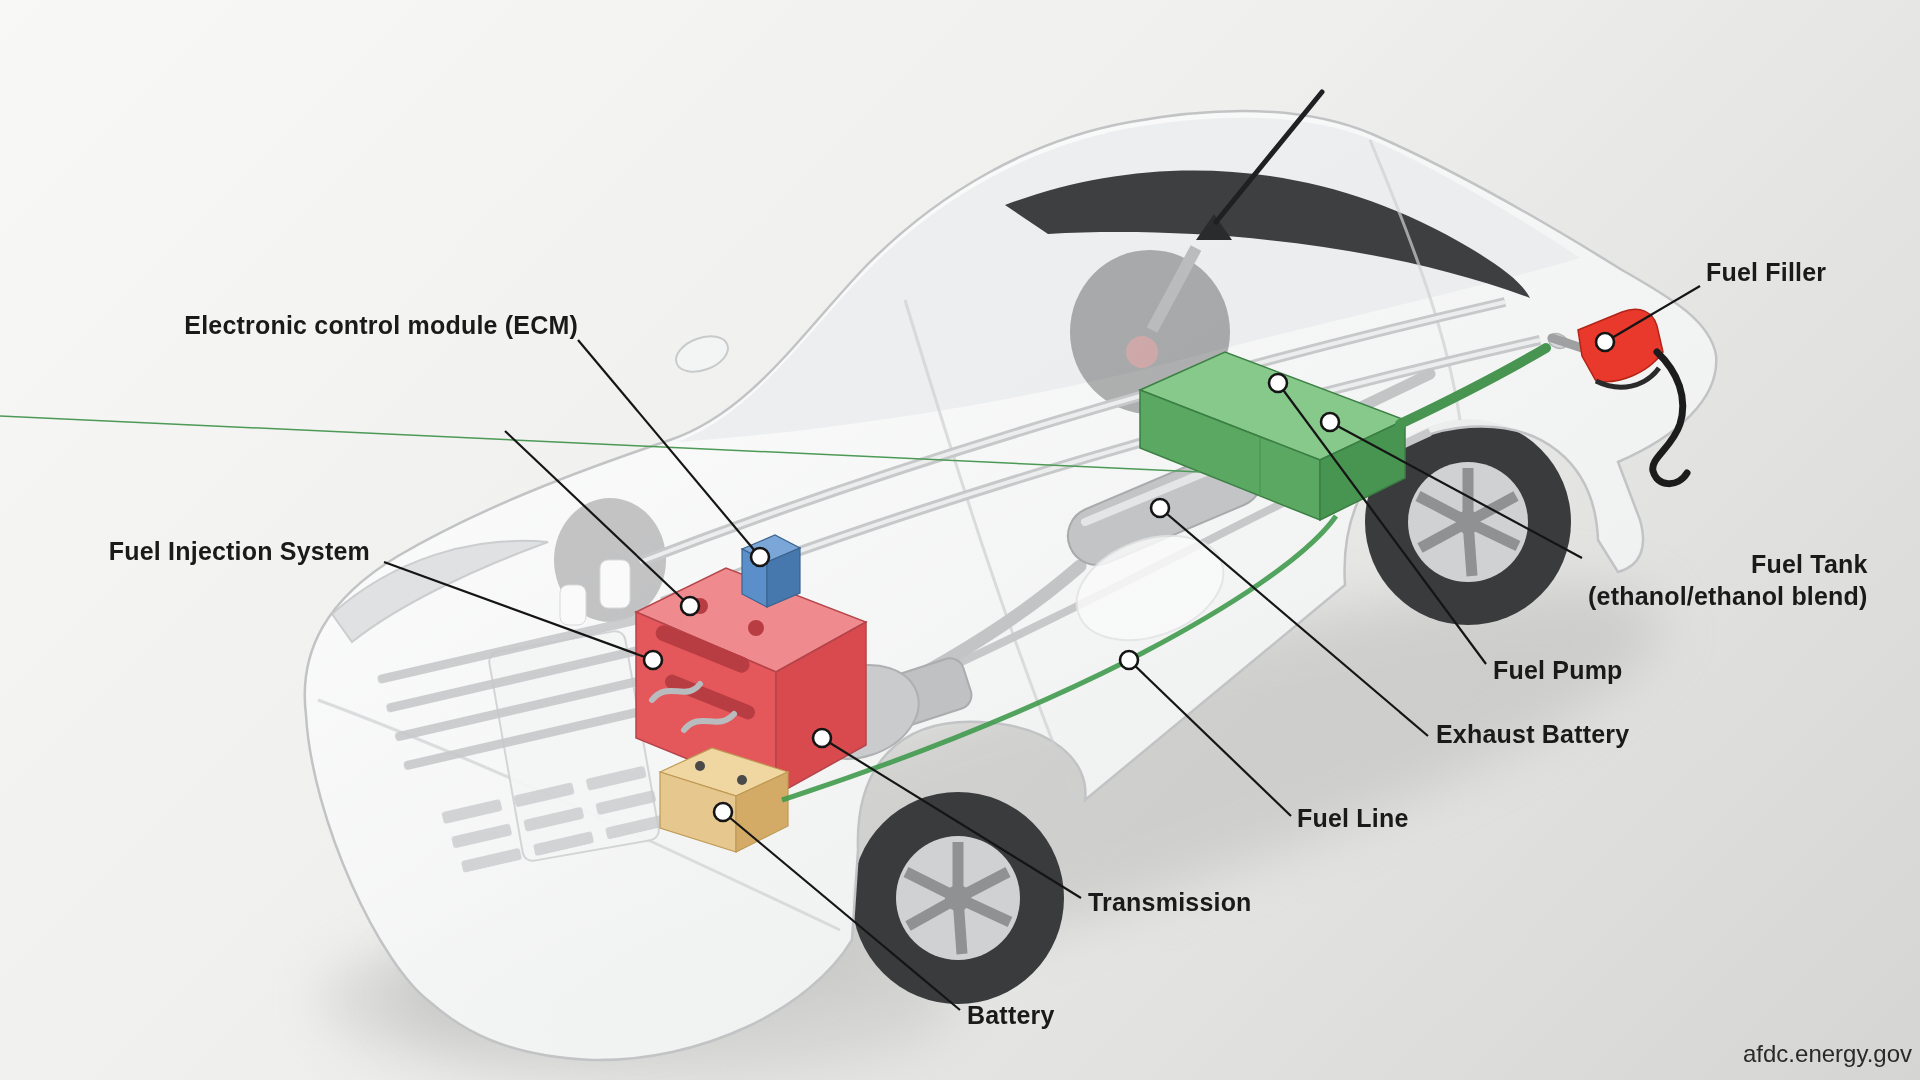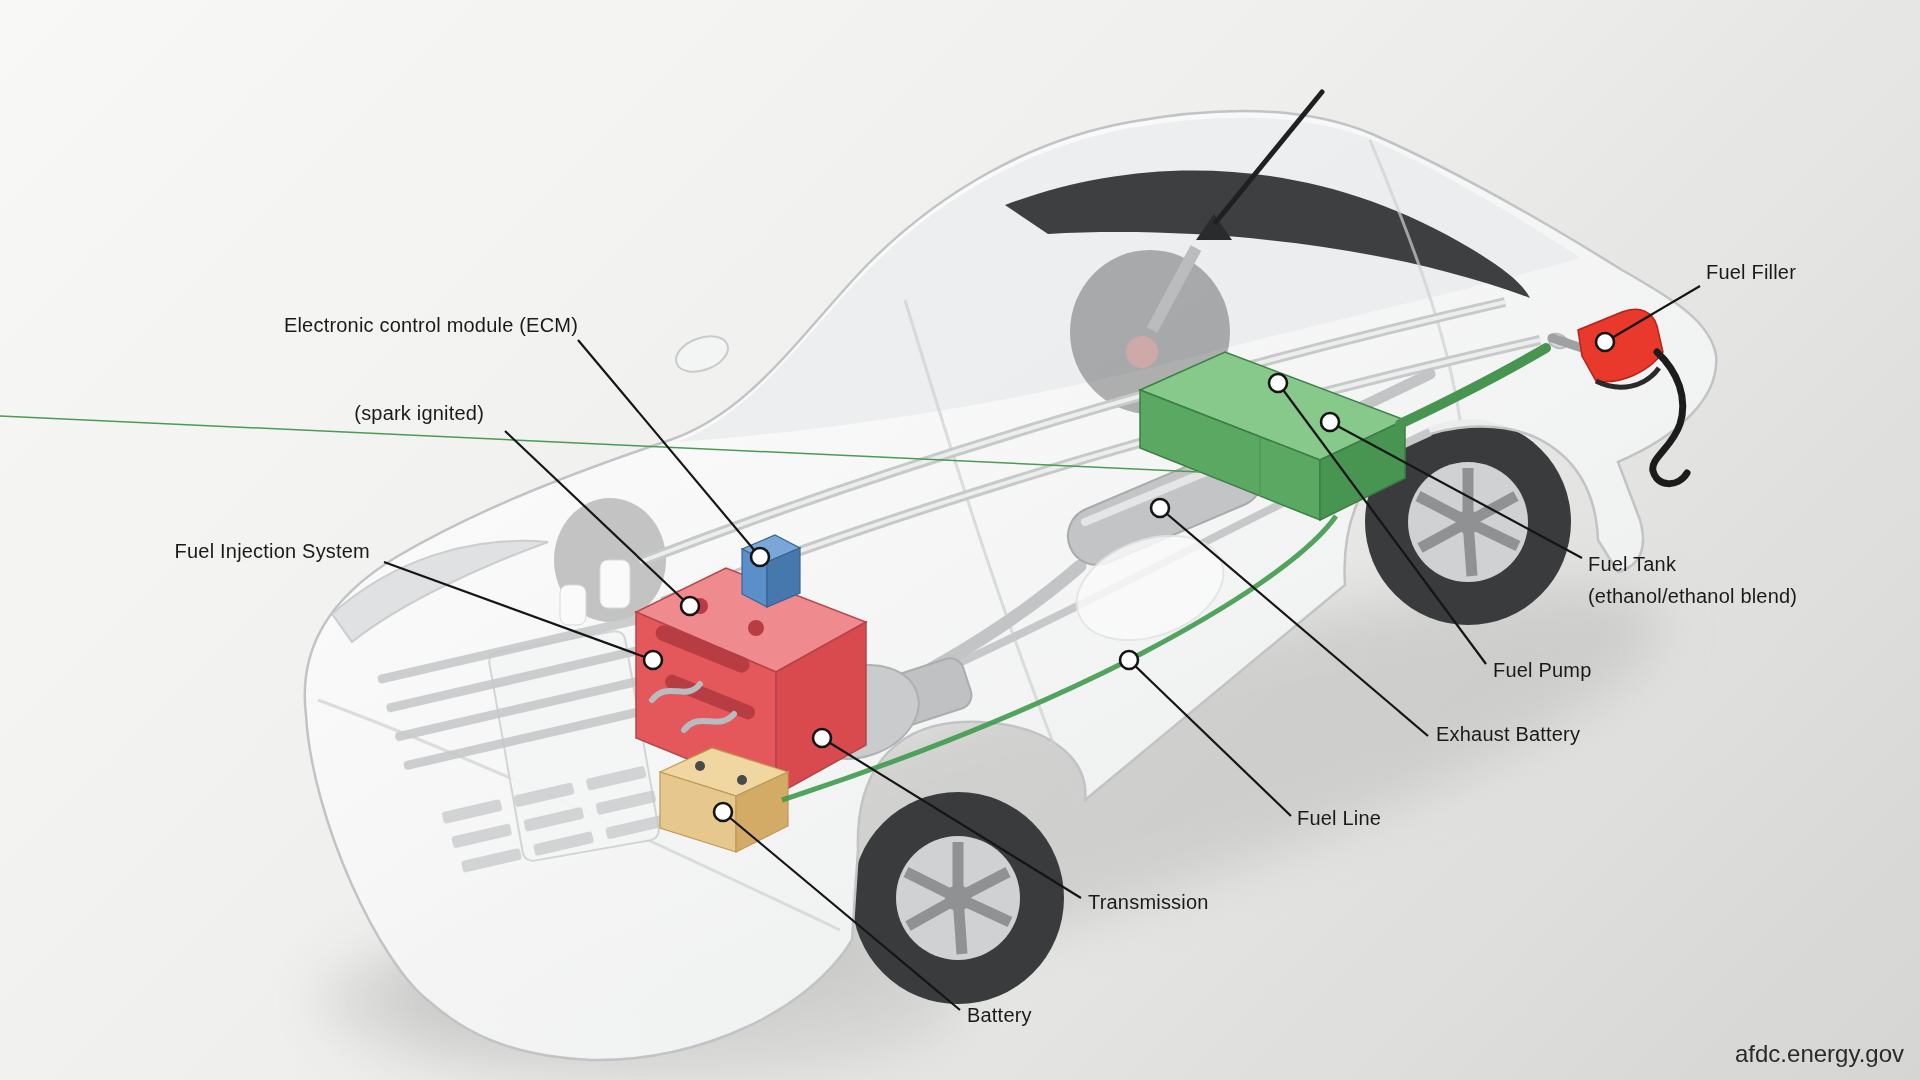--- a/index.html
+++ b/index.html
@@ -4,26 +4,26 @@
 <style>
   html,body{margin:0;padding:0;background:#e9e9e8;}
   .stage{
     position:relative;width:1920px;height:1080px;overflow:hidden;
     background:linear-gradient(135deg,var(--background-top,#f8f8f7) 0%,var(--background-mid,#efefee) 45%,var(--background-bottom,#d6d6d5) 100%);
     font-family:"Liberation Sans",sans-serif;
   }
   .stage svg{position:absolute;left:0;top:0;}
   .label{
     position:absolute;color:var(--label-text,#1a1a1a);
-    font-size:20px;line-height:31px;letter-spacing:0.2px;white-space:nowrap;
+    font-size:25px;line-height:31px;letter-spacing:0.2px;white-space:nowrap;font-weight:bold;
   }
   .label span{display:block;}
   .label.right{text-align:right;}
   .source{
-    position:absolute;top:1040px;right:16px;
+    position:absolute;top:1040px;right:8px;
     color:#2a2a2a;font-size:24px;
   }
 </style>
 </head>
 <body>
 
 <div class="stage">
 
 <svg width="1920" height="1080" viewBox="0 0 1920 1080">
   <defs>
@@ -236,29 +236,28 @@
     <circle cx="1129" cy="660" r="9"></circle>
     <circle cx="822" cy="738" r="9"></circle>
     <circle cx="723" cy="812" r="9"></circle>
   </g>
 </svg>
 
   <div class="label right" style="right:1342px;top:310px;margin-left:6px;">
     <span>Electronic control module (ECM)</span>
   </div>
   <div class="label right" style="right:1436px;top:398px;">
-    <span>(spark ignited)</span>
   </div>
   <div class="label right" style="right:1550px;top:536px;">
     <span>Fuel Injection System</span>
   </div>
   <div class="label" style="left:1706px;top:257px;">
     <span>Fuel Filler</span>
   </div>
-  <div class="label" style="left:1588px;top:548px;line-height:32px;">
+  <div class="label" style="left:1588px;top:548px;line-height:32px;text-align:right;">
     <span>Fuel Tank</span>
     <span>(ethanol/ethanol blend)</span>
   </div>
   <div class="label" style="left:1493px;top:655px;">
     <span>Fuel Pump</span>
   </div>
   <div class="label" style="left:1436px;top:719px;">
     <span>Exhaust Battery</span>
   </div>
   <div class="label" style="left:1297px;top:803px;">

